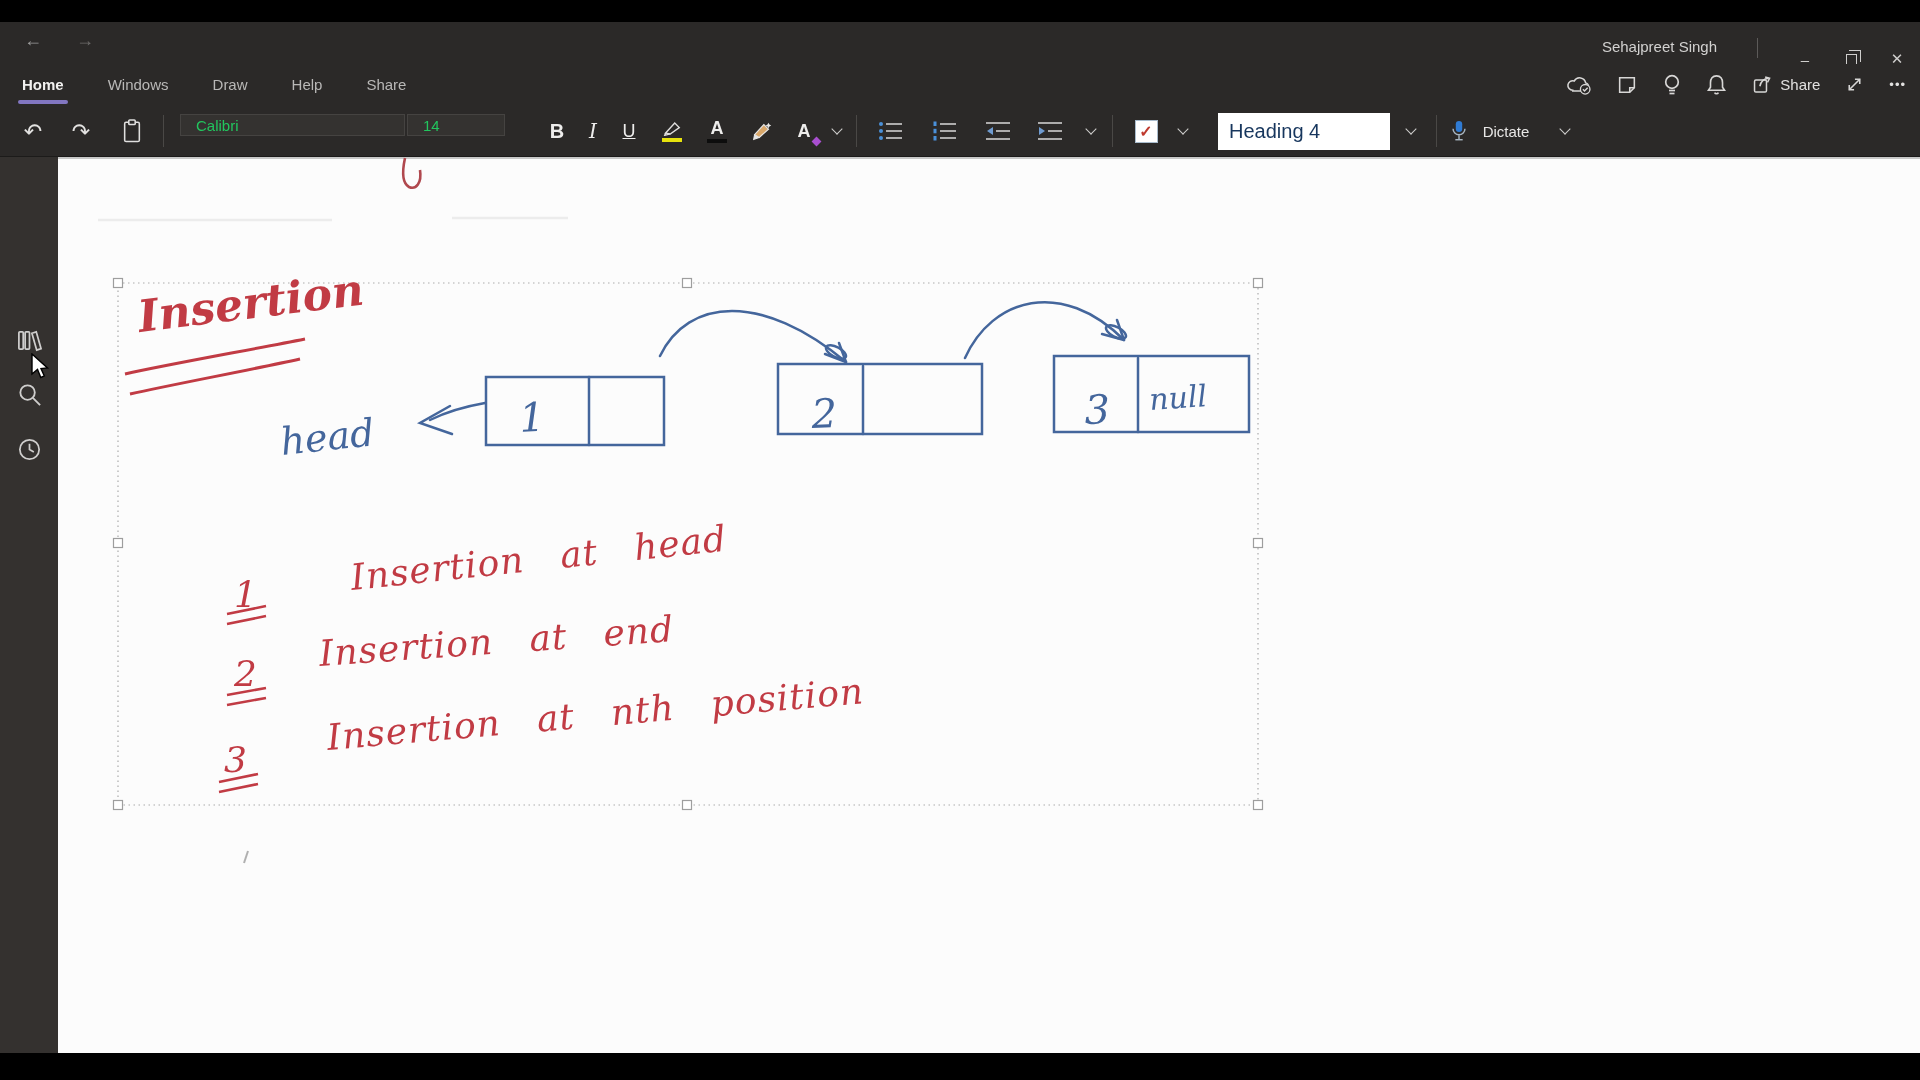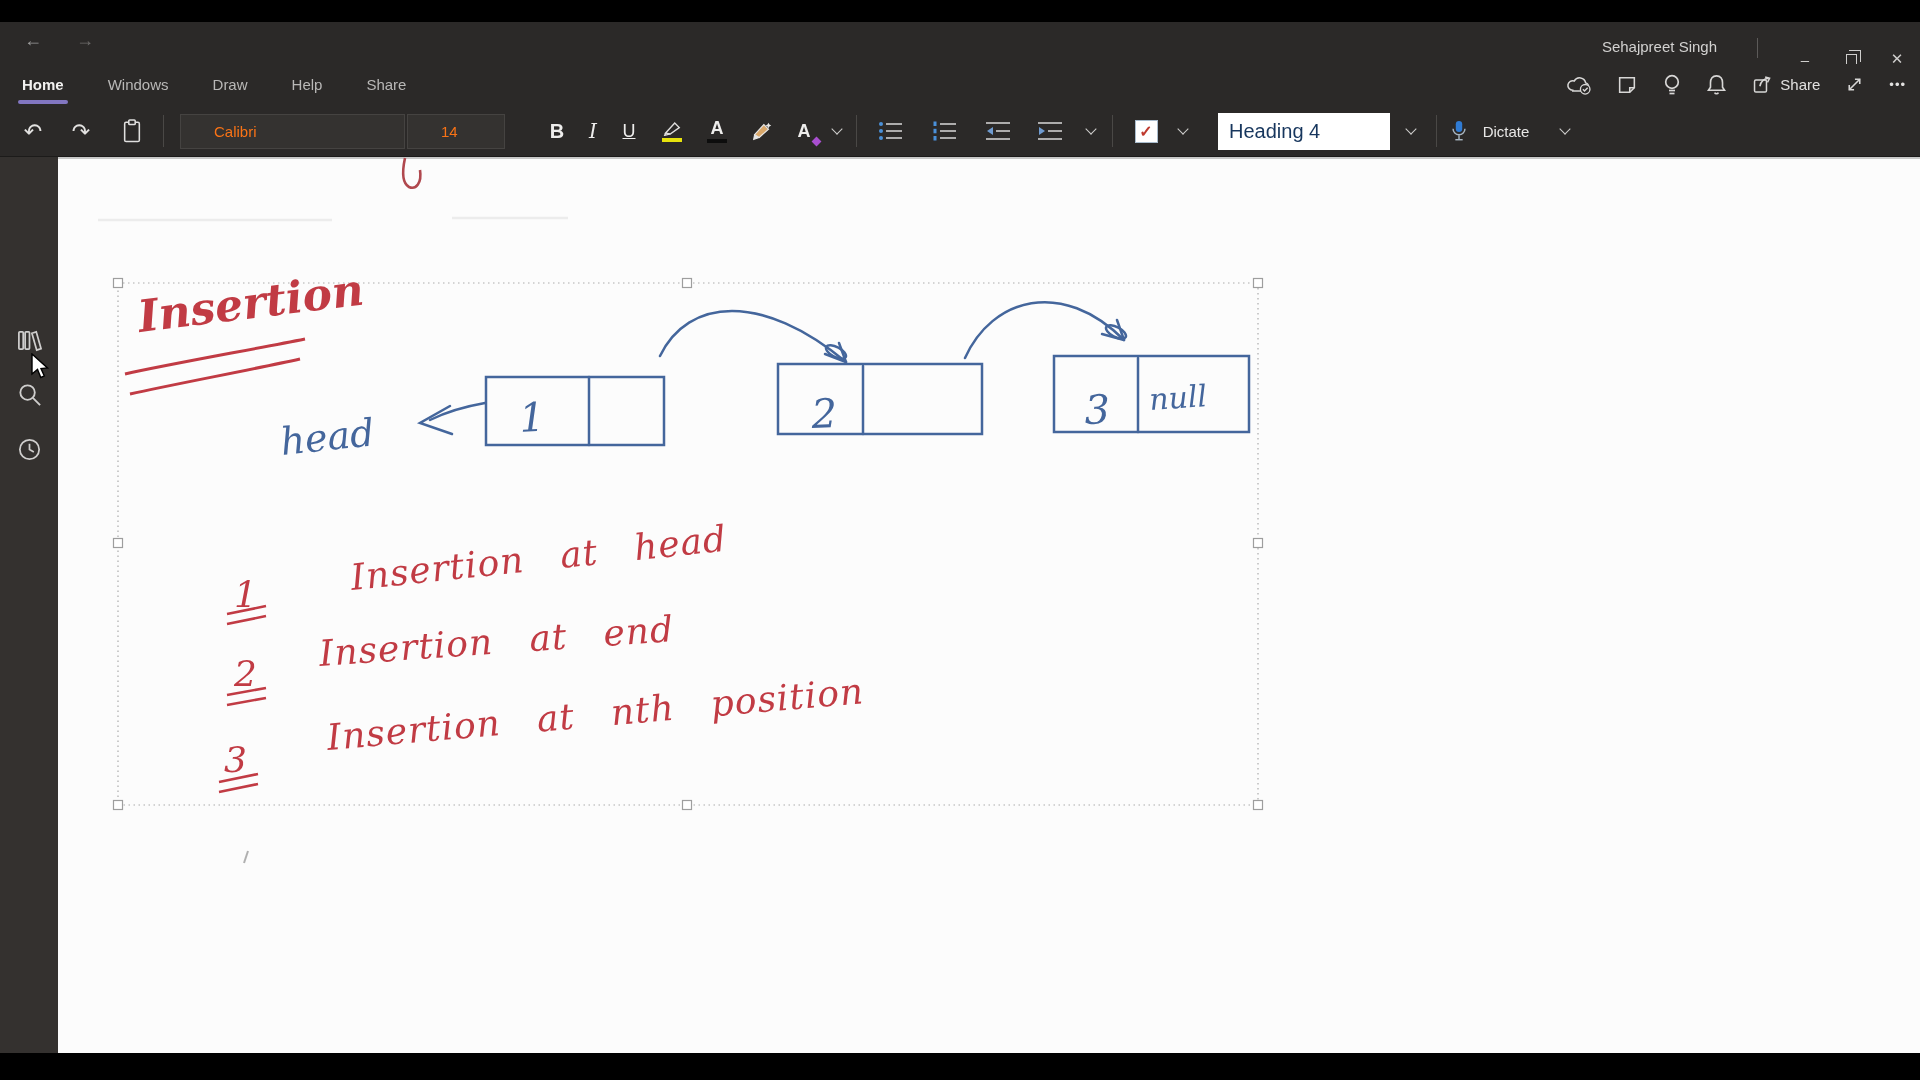--- a/index.html
+++ b/index.html
@@ -35,22 +35,22 @@
         height:4px; background:#8276c1; border-radius:2px; }
   .quickbar { position:absolute; right:14px; top:0; height:41px; display:flex; gap:24px; align-items:center;text-align:center; }
   .qi { display:flex; align-items:center; gap:6px; color:#e2e1e0; font-size:15px; }
 
   
   .ribbon { position:absolute; left:0; top:105px; width:1920px; height:52px; background:#2b2928;
             border-bottom:1px solid #1c1b1a; }
   .ri { position:absolute; top:0; height:52px; display:flex; align-items:center; justify-content:center; }
   .rdiv { position:absolute; top:10px; width:1px; height:32px; background:#4a4846; }
   .glyph { color:#e3e2e1; font-size:22px; font-family:"DejaVu Sans", sans-serif; }
-  .inputbox { position:absolute; top:9px; height:35px; background:#343230; border:1px solid #454341;
-              display:flex; align-items:center; color:#f97316; font-size:15px; padding-left:33px; }
+  .inputbox { position:absolute; top:9px; height:22px; background:#343230; border:1px solid #454341;
+              display:flex; align-items:center; color:#22c55e; font-size:15px; padding-left:15px; }
   .fmt-b { font-weight:bold; font-size:20px; color:#eeedec; }
   .fmt-i { font-style:italic; font-family:"DejaVu Serif", serif; font-size:20px; color:#eeedec; }
   .fmt-u { font-size:18px; color:#eeedec; text-decoration:underline; }
   .charstack { display:flex; flex-direction:column; align-items:center; line-height:1; }
   .charstack .ch { font-size:18px; color:#eeedec; font-weight:600; }
   .cbar { width:20px; height:4px; margin-top:2px; }
   .diamond { position:absolute; right:2px; bottom:12px; width:7px; height:7px; background:#a94fd0;
              transform:rotate(45deg); }
   .chev { width:8px; height:8px; border-right:1.7px solid #cfcecd; border-bottom:1.7px solid #cfcecd;
           transform:rotate(45deg); margin-top:-4px; }

